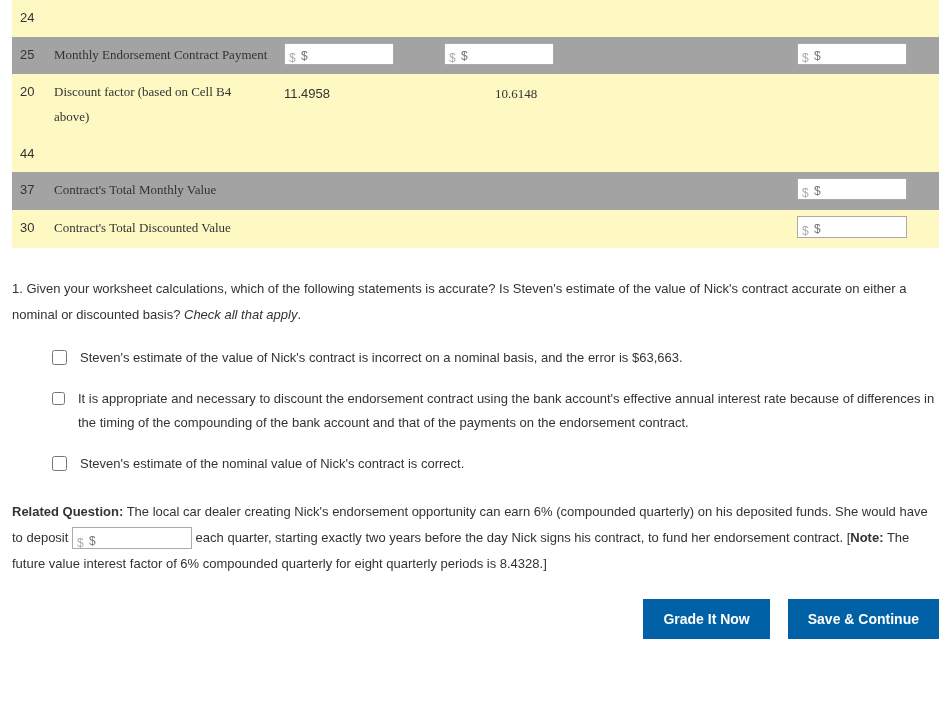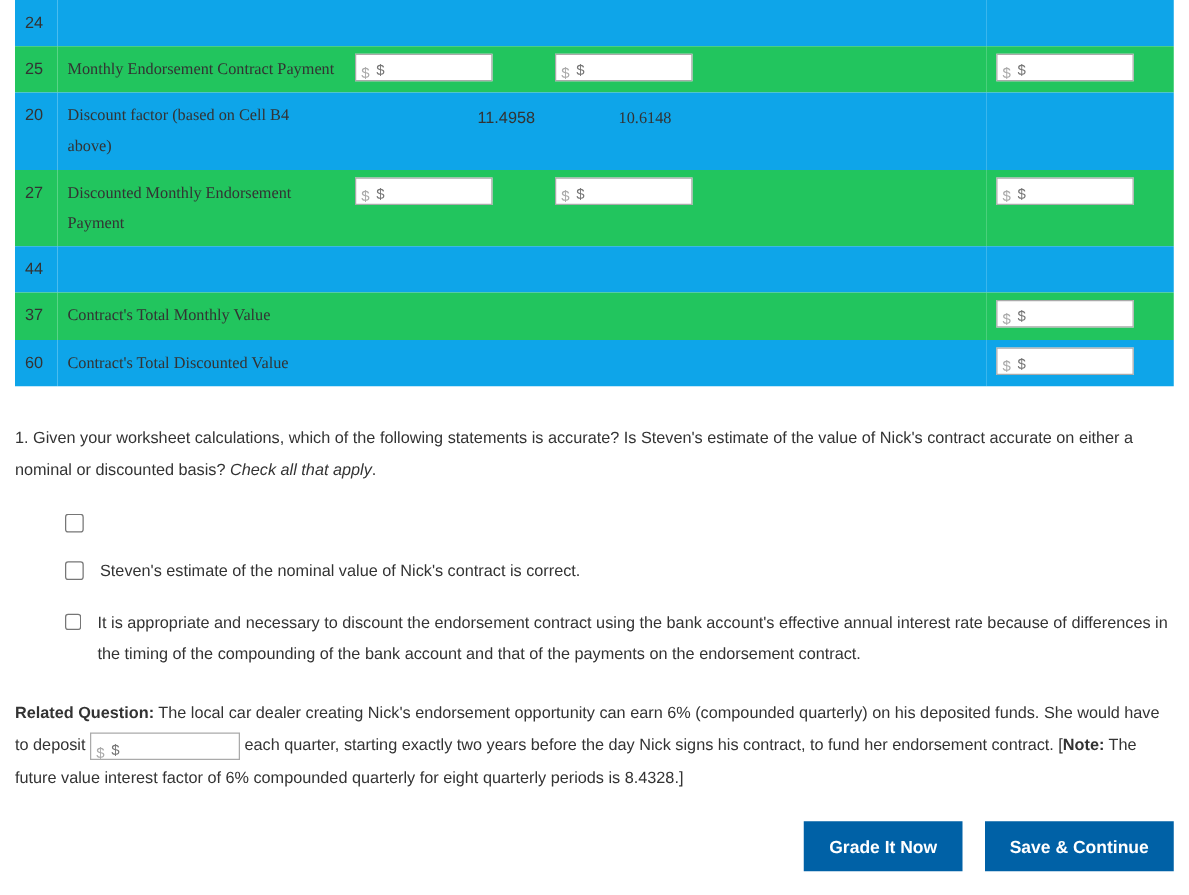--- a/index.html
+++ b/index.html
@@ -10,22 +10,22 @@
     font-size: 13px;
     color: #333;
     background: #fff;
     width: 951px;
   }
   .wrap { padding: 0 12px 20px 12px; }
   table.ws {
     width: 100%;
     border-collapse: collapse;
   }
-  table.ws tr.lt { background: #22c55e; }
-  table.ws tr.dk { background: #0ea5e9; margin-top: 22px; }
+  table.ws tr.lt { background: #a3a3a3; }
+  table.ws tr.dk { background: #fef9c3; margin-top: 22px; }
   table.ws td {
     padding: 6px 8px;
     vertical-align: top;
     line-height: 1.9;
   }
   td.rn {
     width: 34px;
     text-align: left;
     color: #333;
     padding-left: 10px;
@@ -141,49 +141,26 @@
         <span class="inp">
           <span class="dollar">$</span>
           <input type="text" placeholder="$" style="">
         </span>
       </td>
     </tr>
 
     <tr class="dk">
       <td class="rn">20</td>
       <td class="lbl">Discount factor (based on Cell B4 above)</td>
-      <td class="c1" style="text-align:right;"><span class="val">11.4958</span></td>
+      <td class="c1" style="text-align:left;"><span class="val">11.4958</span></td>
       <td class="c2" style="text-align:center;font-family:Liberation Serif, serif;"><span class="val">10.6148</span></td>
       <td class="gap"></td>
       <td class="c3"></td>
     </tr>
 
-    <tr class="lt">
-      <td class="rn">27</td>
-      <td class="lbl">Discounted Monthly Endorsement Payment</td>
-      <td class="c1">
-        <span class="inp">
-          <span class="dollar">$</span>
-          <input type="text" placeholder="$" style="">
-        </span>
-      </td>
-      <td class="c2">
-        <span class="inp">
-          <span class="dollar">$</span>
-          <input type="text" placeholder="$" style="">
-        </span>
-      </td>
-      <td class="gap"></td>
-      <td class="c3">
-        <span class="inp">
-          <span class="dollar">$</span>
-          <input type="text" placeholder="$" style="">
-        </span>
-      </td>
-    </tr>
 
     <tr class="dk">
       <td class="rn">44</td>
       <td class="lbl"></td>
           <td class="c1"></td>
           <td class="c2"></td>
           <td class="gap"></td>
           <td class="c3"></td>
     </tr>
 
@@ -195,21 +172,21 @@
           <td class="gap"></td>
       <td class="c3">
         <span class="inp">
           <span class="dollar">$</span>
           <input type="text" placeholder="$" style="">
         </span>
       </td>
     </tr>
 
     <tr class="dk">
-      <td class="rn">60</td>
+      <td class="rn">30</td>
       <td class="lbl">Contract's Total Discounted Value</td>
       <td class="c1"></td>
           <td class="c2"></td>
           <td class="gap"></td>
       <td class="c3">
         <span class="inp">
           <span class="dollar">$</span>
           <input type="text" placeholder="$" style="">
         </span>
       </td>
@@ -217,29 +194,30 @@
   </tbody>
     </table>
 
   <div class="q1">
     <span>1. Given your worksheet calculations, which of the following statements is accurate? Is Steven's estimate of the value of Nick's contract accurate on either a nominal or discounted basis? </span><em>Check all that apply</em><span>.</span>
   </div>
 
   <div class="opts">
     <label class="opt">
       <input type="checkbox" style="">
+      <span>Steven's estimate of the value of Nick's contract is incorrect on a nominal basis, and the error is $63,663.</span>
+    </label>
+    <label class="opt">
+      <input type="checkbox" style="">
+      <span>It is appropriate and necessary to discount the endorsement contract using the bank account's effective annual interest rate because of differences in the timing of the compounding of the bank account and that of the payments on the endorsement contract.</span>
     </label>
     <label class="opt">
       <input type="checkbox" style="">
       <span>Steven's estimate of the nominal value of Nick's contract is correct.</span>
     </label>
-    <label class="opt">
-      <input type="checkbox" style="">
-      <span>It is appropriate and necessary to discount the endorsement contract using the bank account's effective annual interest rate because of differences in the timing of the compounding of the bank account and that of the payments on the endorsement contract.</span>
-    </label>
   </div>
 
   <div class="rel">
     <b>Related Question:</b><span> The local car dealer creating Nick's endorsement opportunity can earn 6% (compounded quarterly) on his deposited funds. She would have to deposit </span><span class="inp"><span class="dollar">$</span><input type="text" placeholder="$" style=""></span><span> each quarter, starting exactly two years before the day Nick signs his contract, to fund her endorsement contract. [</span><b>Note:</b><span> The future value interest factor of 6% compounded quarterly for eight quarterly periods is 8.4328.]</span>
   </div>
 
   <div class="actions">
     <button class="btn">Grade It Now</button>
     <button class="btn">Save &amp; Continue</button>
   </div>

